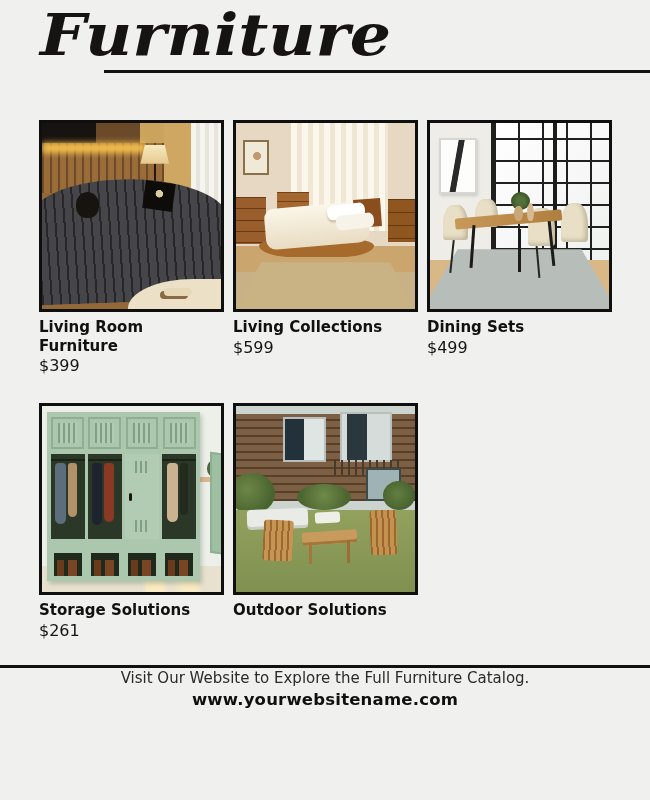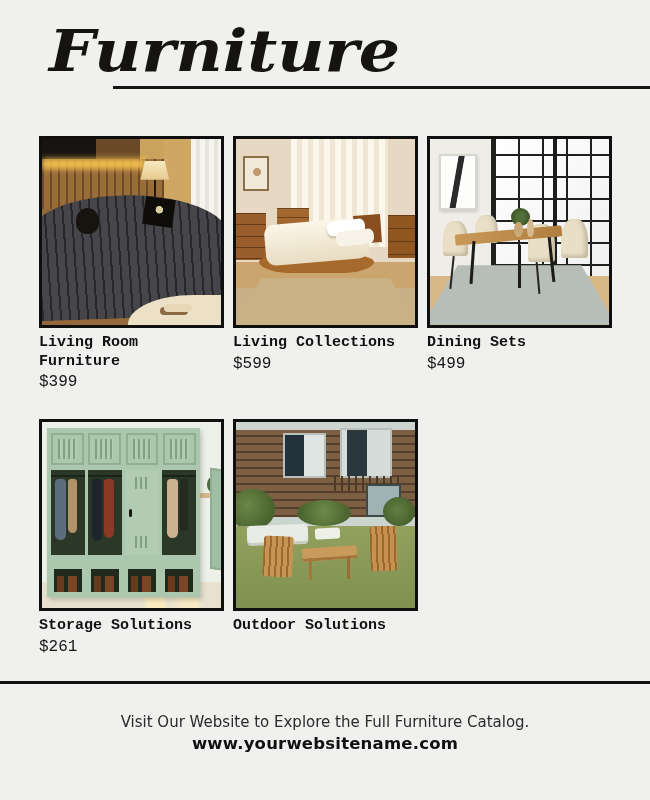--- a/index.html
+++ b/index.html
@@ -3,56 +3,56 @@
 <meta charset="utf-8">
 <style>
   html,body{margin:0;padding:0;}
   body{
     width:650px;height:800px;overflow:hidden;
     background:#f0f0ee;
     font-family:"DejaVu Sans","Liberation Sans",sans-serif;
     color:#131313;
   }
   
-  .header{padding:20px 0 0 40px;margin-left:9px;}
+  .header{padding:4px 0 0 40px;}
   .title{
     font-family:"DejaVu Serif","Liberation Serif",serif;
     font-style:italic;font-weight:900;
     font-size:58px;line-height:1.1;
     letter-spacing:0px;color:#161412;
     transform:scaleX(1.12);transform-origin:left center;
     white-space:nowrap;
   }
   .subtitle-row{display:flex;align-items:center;margin:2px 0 0 42px;}
   .subtitle{
     font-family:"DejaVu Serif","Liberation Serif",serif;
     font-style:italic;font-weight:bold;
     font-size:44px;line-height:1.27;color:#161412;
     white-space:nowrap;
   }
   .head-rule{flex:1;height:3px;background:#141414;align-self:flex-end;margin:0 0 11px 22px;}
   
   .grid{
     margin:36px 38px 0 39px;
     display:grid;grid-template-columns:repeat(3,1fr);
-    column-gap:9px;row-gap:27px;font-family:Liberation Mono, monospace;
+    column-gap:9px;row-gap:27px;
   }
   .card{display:flex;flex-direction:column;}
   .imgbox{
     box-sizing:border-box;height:192px;width:100%;
     border:3px solid #0f0f0f;position:relative;overflow:hidden;
     background:#ddd;
   }
   .ph{position:absolute;inset:0;}
   .ph *{position:absolute;}
   .pname{margin-top:6px;font-size:15px;font-weight:bold;line-height:1.25;color:#111;}
   .pprice{margin-top:1px;font-size:16px;font-weight:normal;line-height:1.25;color:#151515;}
   
   .foot-rule{border:none;height:3px;background:#111;margin:24px 0 0 0;}
-  .footer{padding-top:28px;text-align:center;}
+  .footer{text-align:center;}
   .tagline{font-size:15px;color:#2a2a2a;line-height:1.35;}
   .website{font-size:16.5px;font-weight:bold;color:#101010;margin-top:2px;letter-spacing:.2px;}
 
   
   .ph-living{background:#95683a;}
   .lv-top{top:0;left:0;width:100%;height:11%;background:linear-gradient(90deg,#171310 0 30%,#6b4a2a 30% 55%,#caa35c 55% 70%,#3a2c1c 70%);}
   .lv-wood{top:11%;left:0;width:100%;height:27%;background:#9a6c3a;background-image:repeating-linear-gradient(90deg,rgba(40,25,10,.4) 0 2px,transparent 2px 8px);}
   .lv-glow{top:11%;left:0;width:58%;height:5%;background:#f6c14e;filter:blur(3px);}
   .lv-pillar{top:0;right:17%;width:15%;height:38%;background:#cfa763;}
   .lv-curtain{top:0;right:0;width:17%;height:62%;background:repeating-linear-gradient(90deg,#f6f4ef 0 5px,#e7e4dd 5px 9px);}

